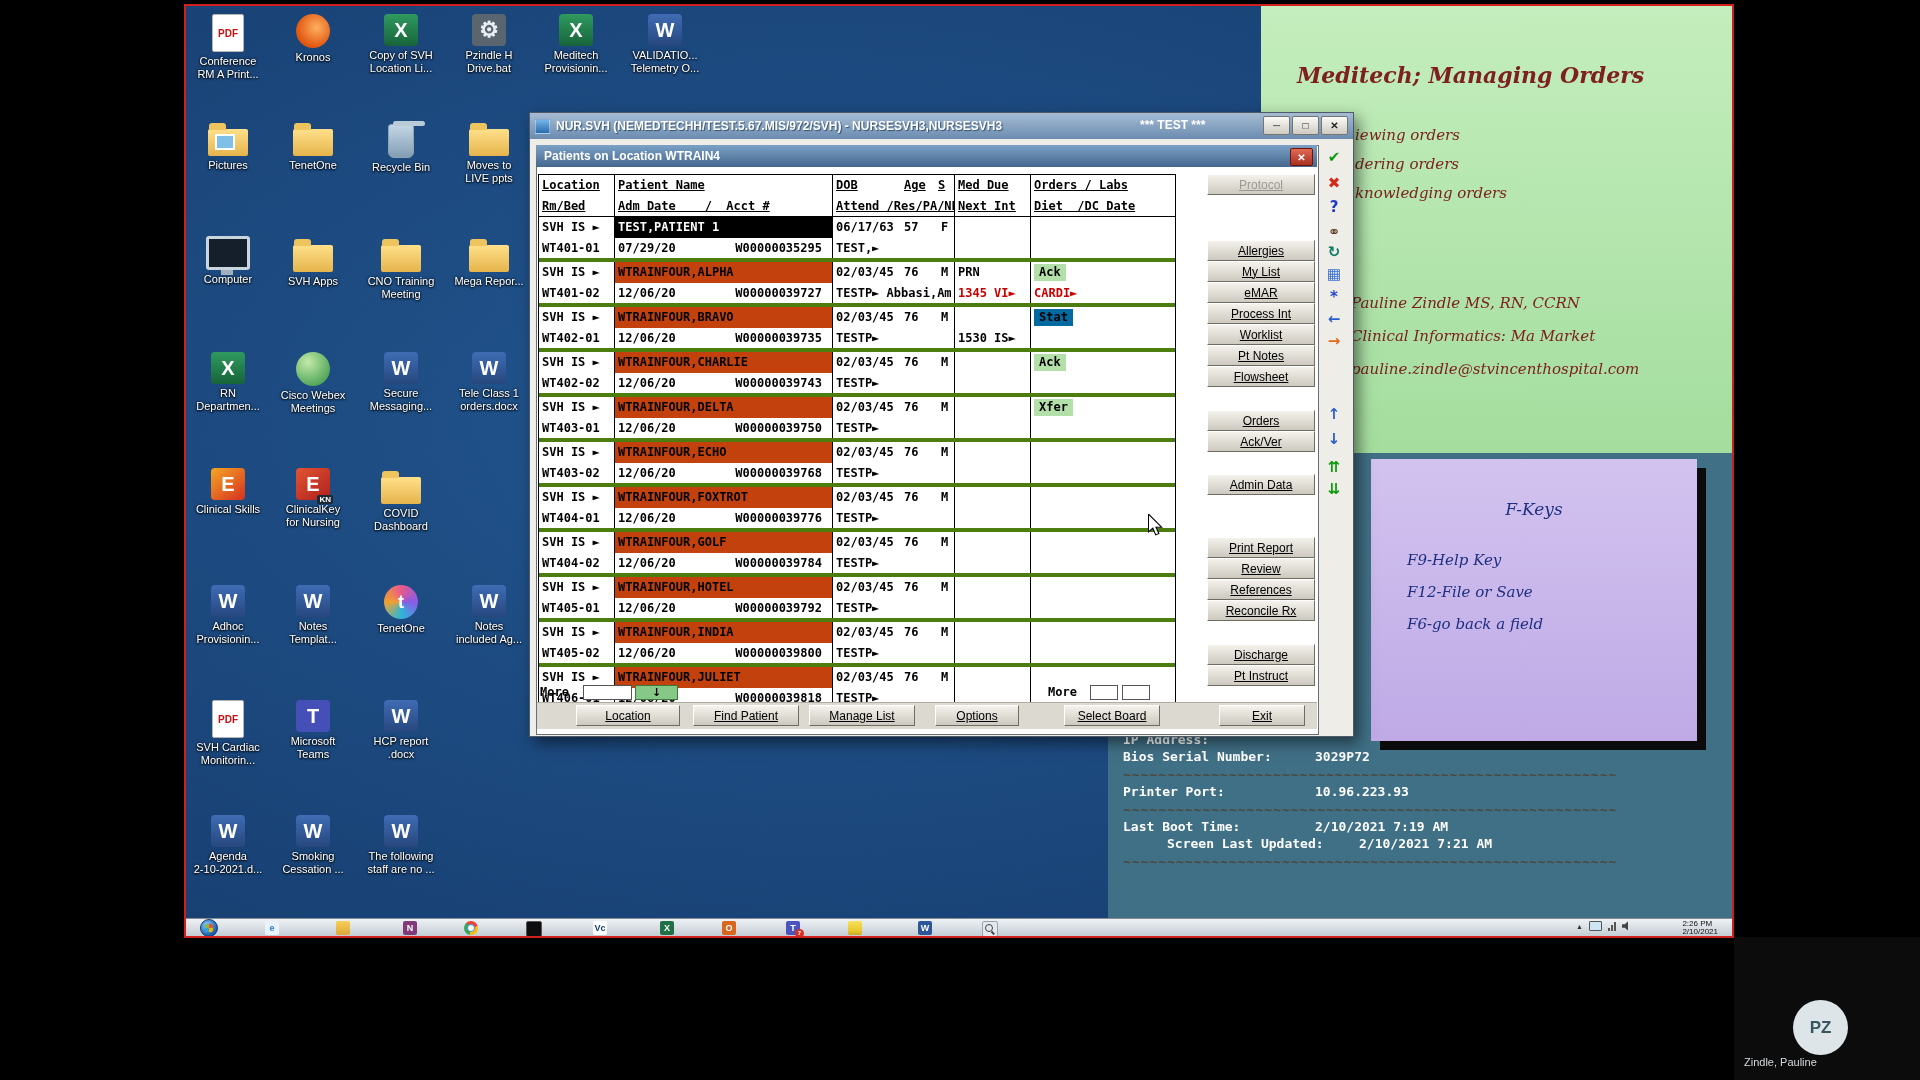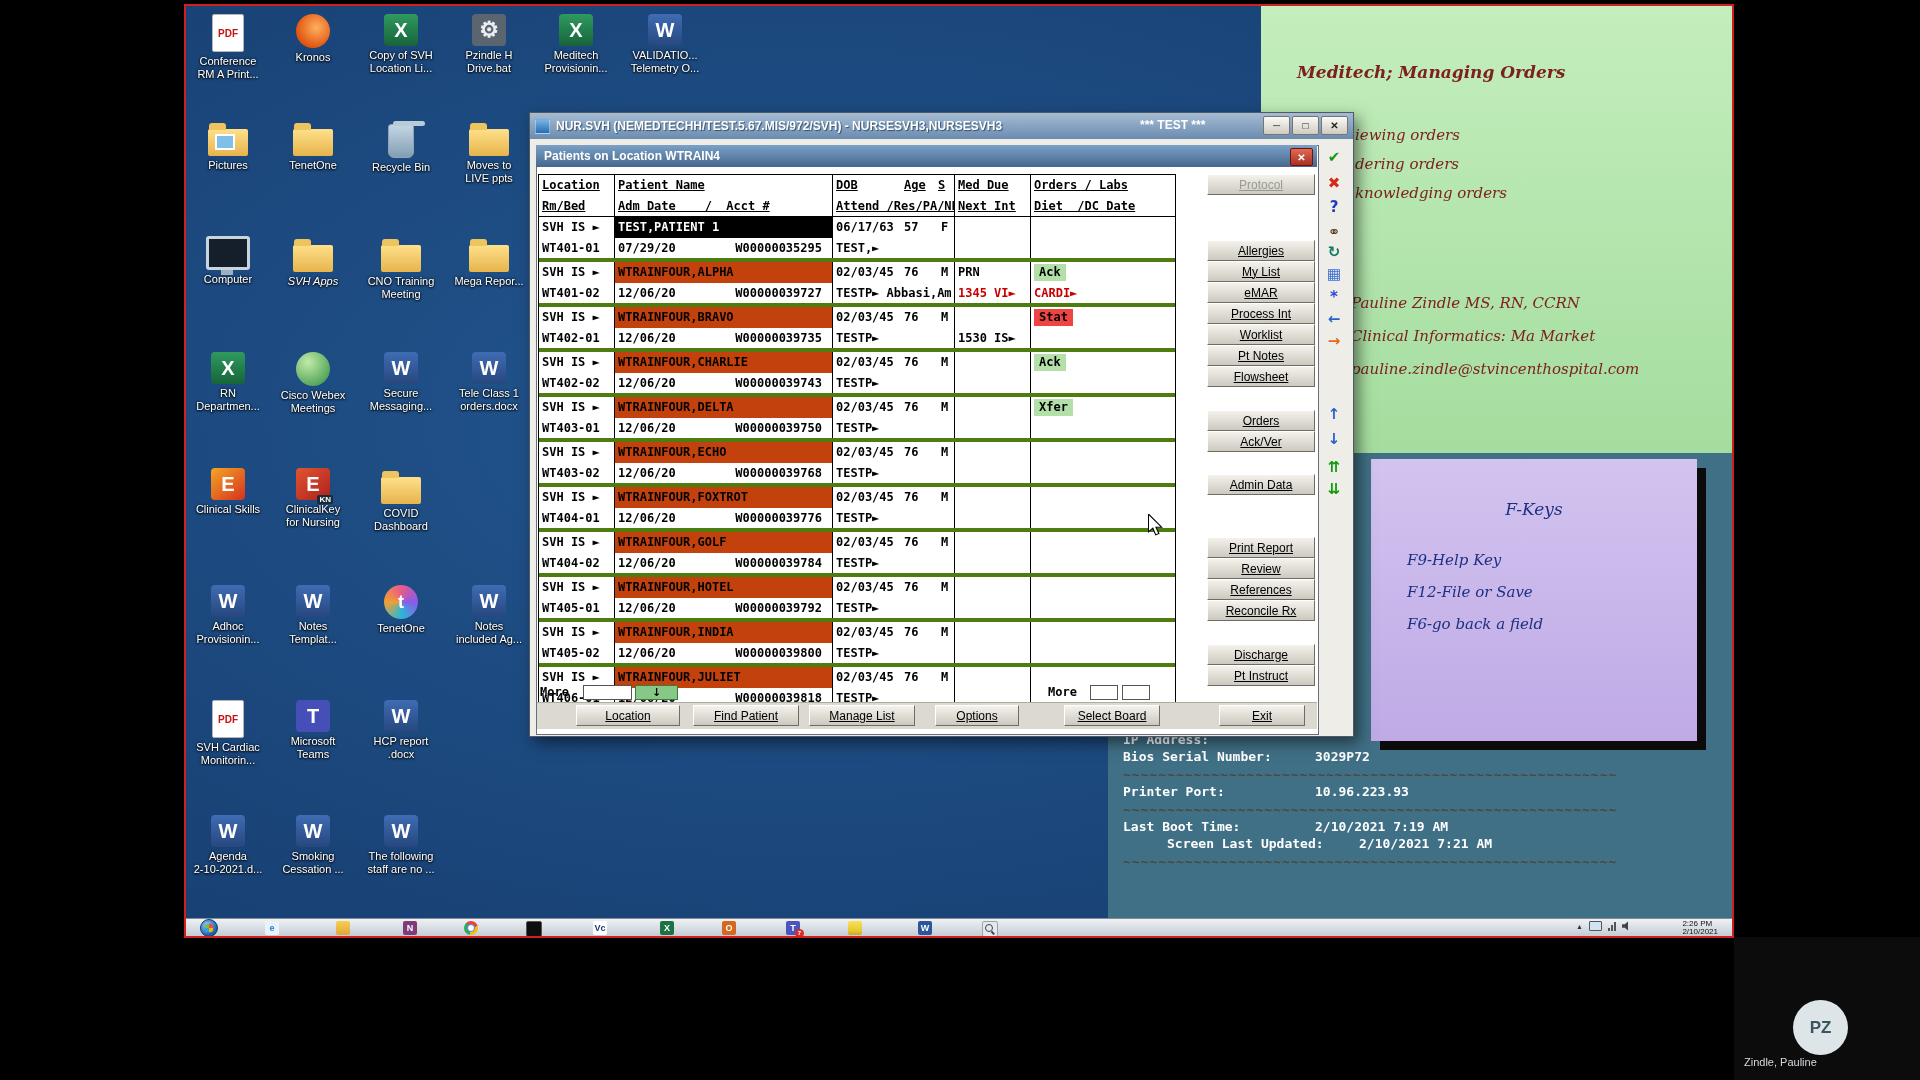--- a/index.html
+++ b/index.html
@@ -29,21 +29,21 @@
   .ig-gear{width:34px;height:32px;background:#5a6570;border-radius:4px;color:#e9eef3;font-size:22px;}
   .ig-eskill{width:34px;height:32px;background:linear-gradient(140deg,#f5a623,#d63020);border-radius:4px;color:#fff;font-size:20px;}
   .ig-ekey{width:34px;height:32px;background:linear-gradient(140deg,#e05530,#b01f1f);border-radius:4px;color:#fff;font-size:20px;}
   .ig-ekey .kn{position:absolute;right:-3px;bottom:-4px;background:#1c2a38;color:#fff;font-size:8px;padding:0 2px;border-radius:2px;}
   .ig-tenet{width:34px;height:34px;border-radius:50%;background:conic-gradient(#e85a8a,#8a5ae8,#2ab8d8,#f0a030,#e85a8a);color:#fff;font-size:18px;}
   .ig-teams{width:34px;height:32px;background:#464eb8;border-radius:4px;color:#fff;font-size:20px;}
 
   
   .note-green{position:absolute;left:1075px;top:0;width:471px;height:447px;z-index:3;
               background:linear-gradient(#c4eebd,#a4dd9e);font-family:"DejaVu Serif",serif;font-style:italic;color:#7e2020;}
-  .ng-title{position:absolute;left:36px;top:56px;font-size:17px;font-weight:bold;}
+  .ng-title{position:absolute;left:36px;top:56px;font-size:22px;font-weight:bold;}
   .ng-line{position:absolute;font-size:15px;}
   .note-purple{position:absolute;left:1185px;top:453px;width:326px;height:282px;background:linear-gradient(#d2c3ef,#bfaae6);
                box-shadow:9px 9px 0 #0b0b0b;z-index:4;font-family:"DejaVu Serif",serif;font-style:italic;color:#1e2f80;}
   .np-title{position:absolute;left:0;right:0;top:40px;text-align:center;font-size:17px;}
   .np-line{position:absolute;left:36px;font-size:15px;}
   .teal-panel{position:absolute;left:922px;top:445px;width:624px;height:468px;background:#407086;z-index:1;}
   #bginfo{position:absolute;left:937px;top:726px;width:600px;z-index:2;font:bold 13px "DejaVu Sans Mono",monospace;color:#fff;}
   .bline{height:17.4px;white-space:pre;}
   .blab{display:inline-block;width:192px;}
   .bsep{height:17.4px;color:#4d4436;letter-spacing:1px;overflow:hidden;white-space:pre;}
@@ -77,21 +77,21 @@
   .hd2{border-bottom:1px solid #000;}
   .prow{border-bottom:4px solid #4d7c0f;}
   .c-name{background:#c2410c;}
   .c-name.sel{background:#000;color:#fff;}
   .c-acct{text-align:right;padding-right:10px;}
   .c-age{padding-right:8px;}
   .c-sex{text-align:center;}
   .red{color:#c80000;}
   .badge{display:inline-block;padding:0 5px;line-height:17px;margin-top:1px;}
   .badge.green{background:#b2e0a8;}
-  .badge.pink{background:#ef4444;}
+  .badge.pink{background:#0369a1;}
   .rbtn,.bbtn{position:absolute;background:linear-gradient(#f4f2ec,#cdc9bf);border:1px solid;border-color:#fff #6d6d64 #6d6d64 #fff;
         display:flex;align-items:center;justify-content:center;font:12px "Liberation Sans",sans-serif;
         color:#000;text-decoration:underline;z-index:3;cursor:default;}
   .rbtn{left:677px;width:106px;height:19px;}
   .rbtn.disabled{color:#9a9a94;}
   .bbtn{top:592px;height:19px;}
   .bstrip{position:absolute;left:7px;top:589px;width:780px;height:26px;background:#dcd9d0;border-top:1px solid #b0aca2;z-index:2;}
   .strip{position:absolute;left:789px;width:30px;text-align:center;font-weight:bold;font-size:15px;line-height:18px;z-index:3;
          font-family:"DejaVu Sans",sans-serif;}
   .morelbl{position:absolute;font:bold 12px "DejaVu Sans Mono",monospace;z-index:3;color:#000;}
@@ -205,21 +205,21 @@
           <div>Moves to</div>
           <div>LIVE ppts</div>
         </div>
       </div>
       <div class="dicon" style="left: 0px; top: 230px;">
         <div class="ig ig-computer"></div>
         <div class="dlabel">
           <div>Computer</div>
         </div>
       </div>
-      <div class="dicon" style="left: 85px; top: 230px; font-style: italic;">
+      <div class="dicon" style="left: 85px; top: 230px;">
         <div class="ig ig-folder"></div>
         <div class="dlabel">
           <div>SVH Apps</div>
         </div>
       </div>
       <div class="dicon" style="left: 173px; top: 230px;">
         <div class="ig ig-folder"></div>
         <div class="dlabel">
           <div>CNO Training</div>
           <div>Meeting</div>

